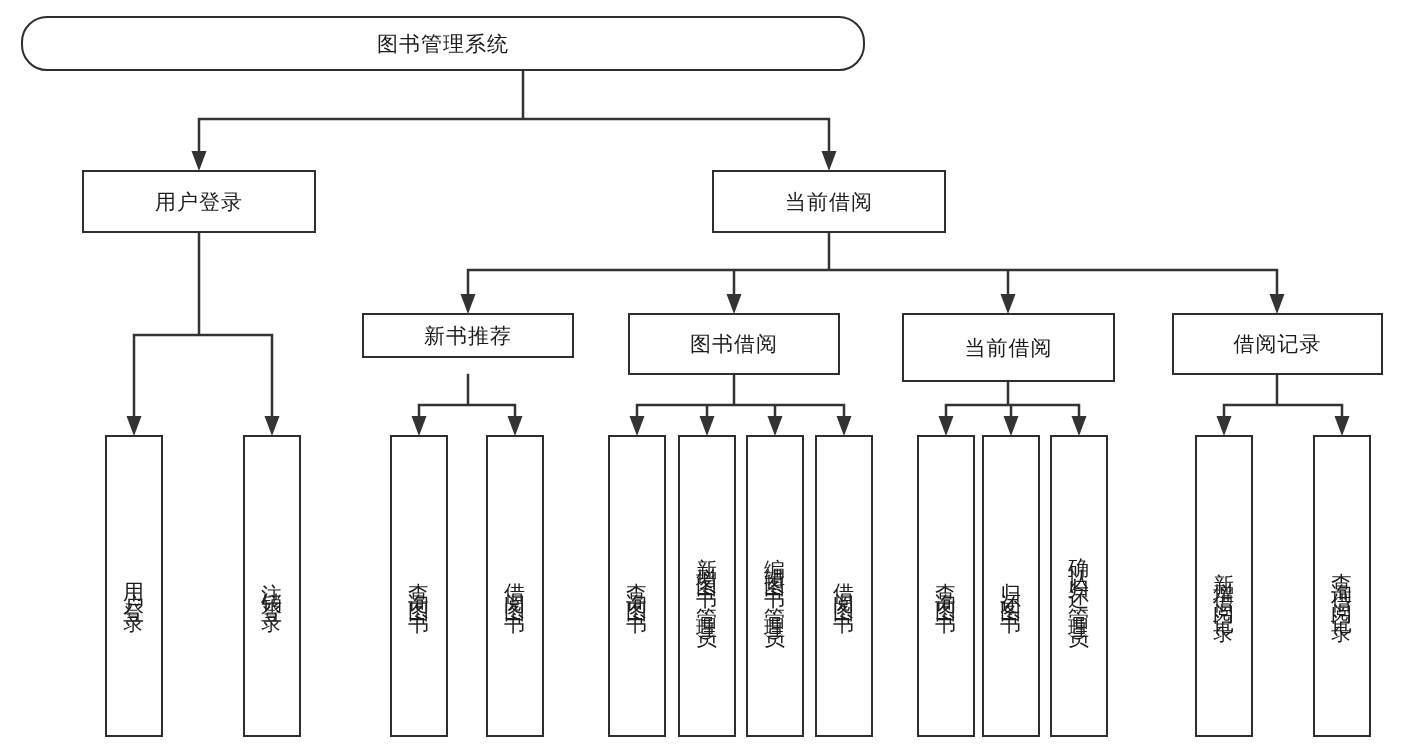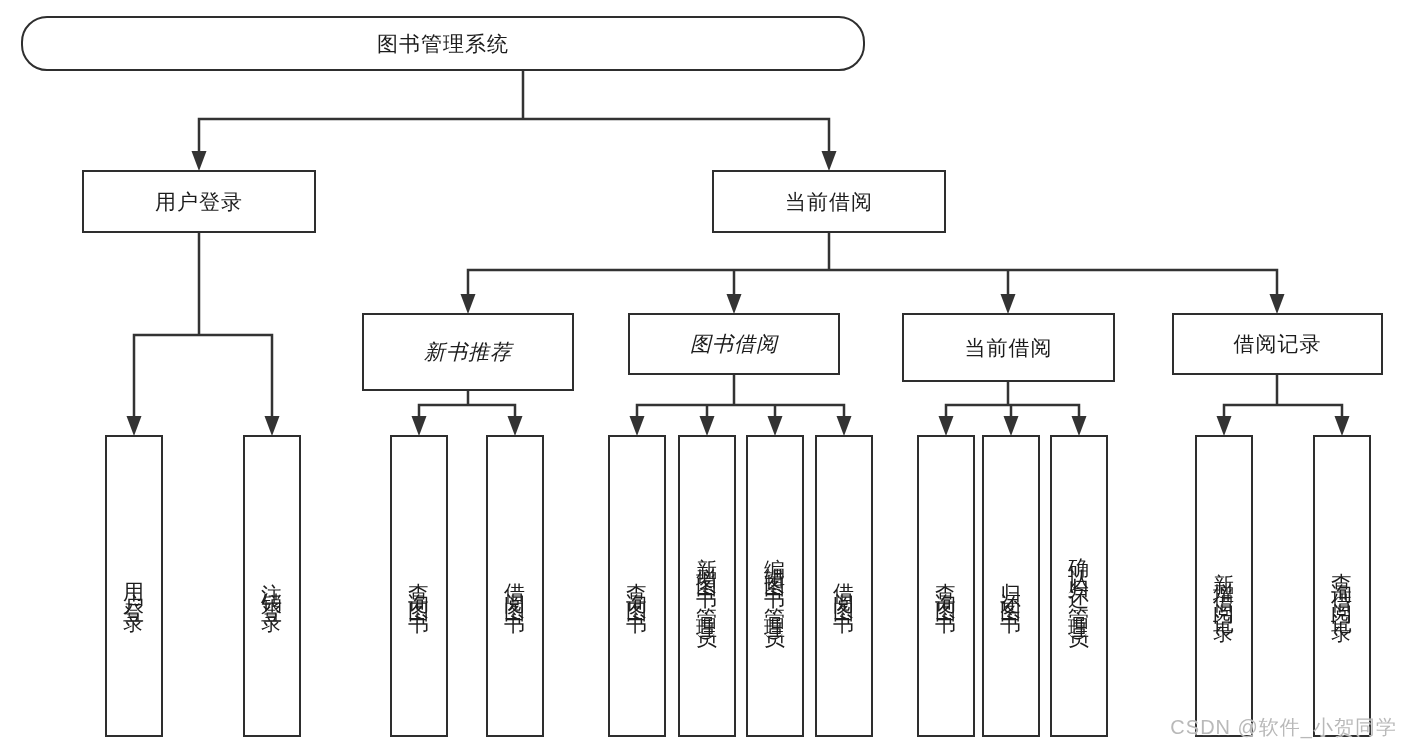--- a/index.html
+++ b/index.html
@@ -53,22 +53,22 @@
     letter-spacing: 10px;
     line-height: 1;
     font-size: 21px;
   }
   
   .n-root   { left: 21px;  top: 16px;  width: 844px; height: 55px; border-radius: 26px; }
   
   .n-login  { left: 82px;  top: 170px; width: 234px; height: 63px; }
   .n-mgmt   { left: 712px; top: 170px; width: 234px; height: 63px; }
   
-  .n-rec    { left: 362px;  top: 313px; width: 212px; height: 78px; font-style: italic; }
-  .n-borrow { left: 628px;  top: 313px; width: 212px; height: 62px; font-style: italic; }
+  .n-rec    { left: 362px;  top: 313px; width: 212px; height: 45px; }
+  .n-borrow { left: 628px;  top: 313px; width: 212px; height: 62px; }
   .n-cur    { left: 902px;  top: 313px; width: 213px; height: 69px; }
   .n-r4     { left: 1172px; top: 313px; width: 211px; height: 62px; text-align: center; }
   
   .leaf { top: 435px; width: 58px; height: 302px; }
   .l-1a { left: 105px; }  .l-1b { left: 243px; }
   .l-2a { left: 390px; }  .l-2b { left: 486px; }
   .l-3a { left: 608px; }  .l-3b { left: 678px; }
   .l-3c { left: 746px; }  .l-3d { left: 815px; }
   .l-4a { left: 917px; }  .l-4b { left: 982px; }  .l-4c { left: 1050px; }
   .l-5a { left: 1195px; } .l-5b { left: 1313px; }
@@ -139,14 +139,13 @@
   <div class="node leaf l-3c">编辑图书（管理员）</div>
   <div class="node leaf l-3d">借阅图书</div>
 
   <div class="node leaf l-4a">查询图书</div>
   <div class="node leaf l-4b">归还图书</div>
   <div class="node leaf l-4c">确认归还（管理员）</div>
 
   <div class="node leaf l-5a">新增借阅记录</div>
   <div class="node leaf l-5b">查询借阅记录</div>
 
-  <div class="watermark">CSDN @软件_小贺同学</div>
 </div>
 
 </body></html>

